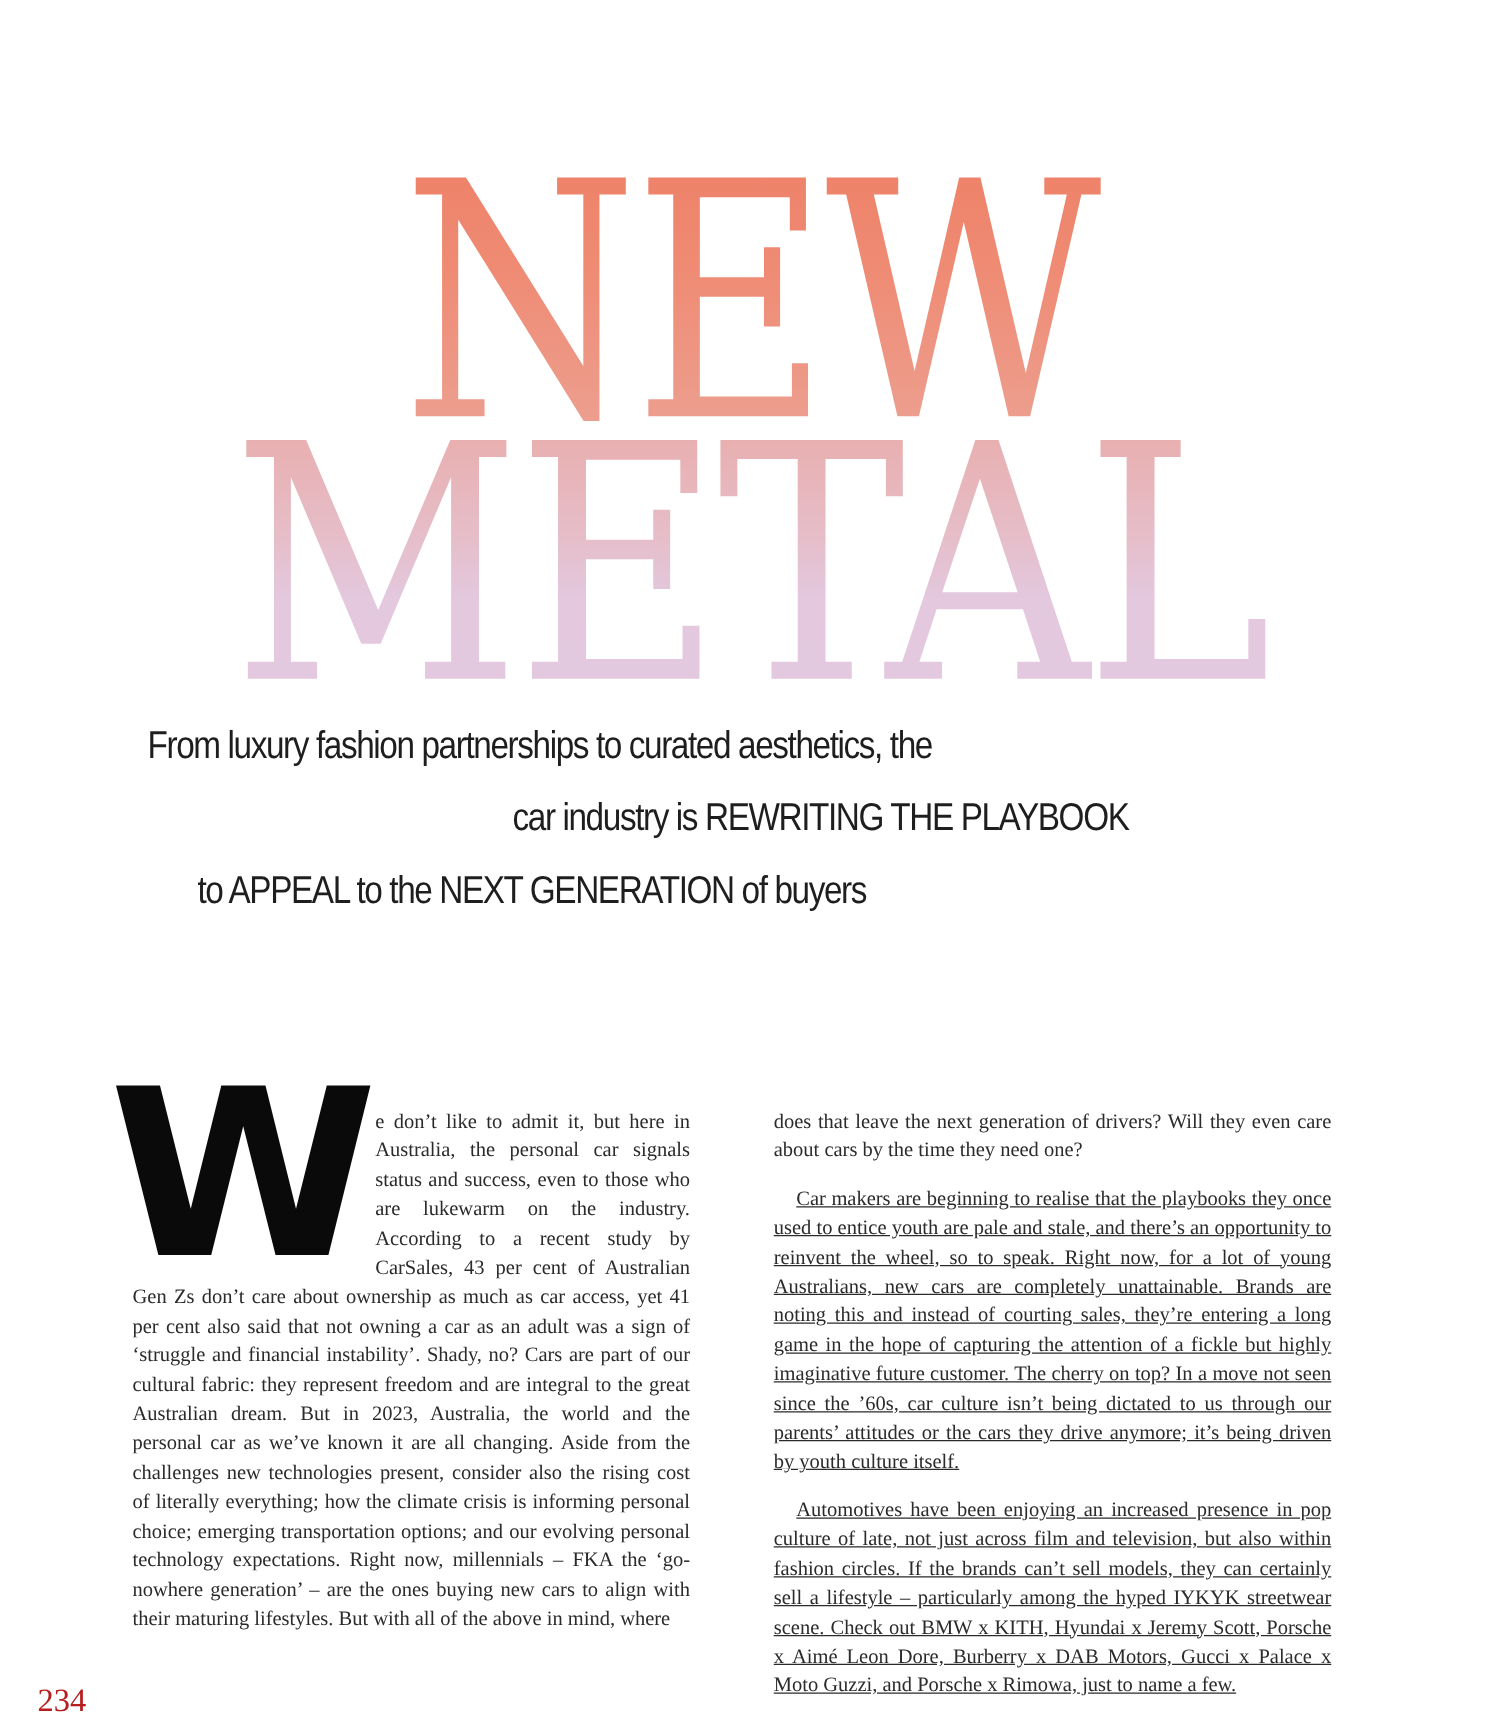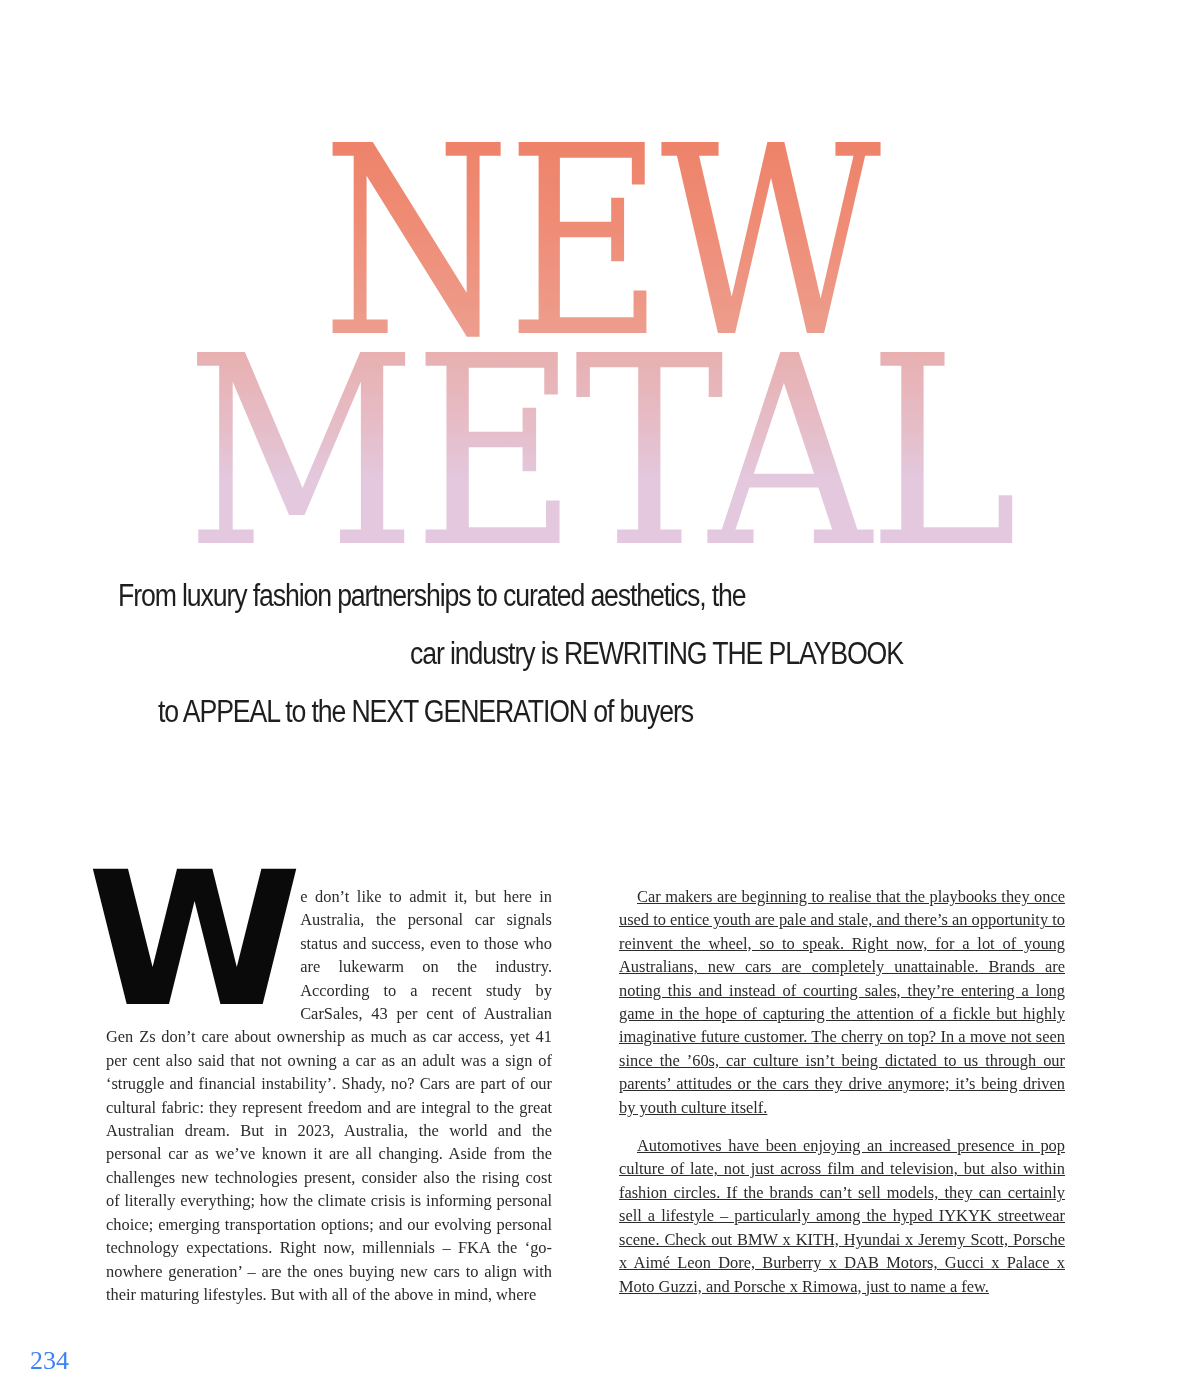--- a/index.html
+++ b/index.html
@@ -50,36 +50,37 @@
     .col p { margin: 15px; }
     .col p.indent { text-indent: 18px; text-decoration: underline; }
     .dropcap {
       float: left; font-family: "DejaVu Sans", "Liberation Sans", sans-serif;
       font-size: 186px; line-height: 132px; height: 132px;
       color: #0a0a0a; margin: 4px 8px 0 -4px; font-weight: bold;
       transform: scaleX(1.05); transform-origin: left top;
     }
     .page-number {
       position: absolute; left: 30px; top: 1346px;
-      font-size: 26px; color: #3b82f6; font-family: "Liberation Serif", serif;
+      font-size: 26px; color: #b91c1c; font-family: "Liberation Serif", serif;
     }
   </style>
 </head>
 <body>
 
 <h1 class="headline hl-new">NEW</h1>
 <h1 class="headline hl-metal">METAL</h1>
 
 <div class="deck deck-1">From luxury fashion partnerships to curated aesthetics, the</div>
 <div class="deck deck-2">car industry is REWRITING THE PLAYBOOK</div>
 <div class="deck deck-3">to APPEAL to the NEXT GENERATION of buyers</div>
 
 <div class="col col-left">
   <span class="dropcap">W</span>
   <p>e don’t like to admit it, but here in Australia, the personal car signals status and success, even to those who are lukewarm on the industry. According to a recent study by CarSales, 43 per cent of Australian Gen Zs don’t care about ownership as much as car access, yet 41 per cent also said that not owning a car as an adult was a sign of ‘struggle and financial instability’. Shady, no? Cars are part of our cultural fabric: they represent freedom and are integral to the great Australian dream. But in 2023, Australia, the world and the personal car as we’ve known it are all changing. Aside from the challenges new technologies present, consider also the rising cost of literally everything; how the climate crisis is informing personal choice; emerging transportation options; and our evolving personal technology expectations. Right now, millennials – FKA the ‘go-nowhere generation’ – are the ones buying new cars to align with their maturing lifestyles. But with all of the above in mind, where</p>
 </div>
 
 <div class="col col-right">
+  <p>does that leave the next generation of drivers? Will they even care about cars by the time they need one?</p>
   <p class="indent">Car makers are beginning to realise that the playbooks they once used to entice youth are pale and stale, and there’s an opportunity to reinvent the wheel, so to speak. Right now, for a lot of young Australians, new cars are completely unattainable. Brands are noting this and instead of courting sales, they’re entering a long game in the hope of capturing the attention of a fickle but highly imaginative future customer. The cherry on top? In a move not seen since the ’60s, car culture isn’t being dictated to us through our parents’ attitudes or the cars they drive anymore; it’s being driven by youth culture itself.</p>
   <p class="indent">Automotives have been enjoying an increased presence in pop culture of late, not just across film and television, but also within fashion circles. If the brands can’t sell models, they can certainly sell a lifestyle – particularly among the hyped IYKYK streetwear scene. Check out BMW x KITH, Hyundai x Jeremy Scott, Porsche x Aimé Leon Dore, Burberry x DAB Motors, Gucci x Palace x Moto Guzzi, and Porsche x Rimowa, just to name a few.</p>
 </div>
 
 <div class="page-number">234</div>
 
 </body></html>

